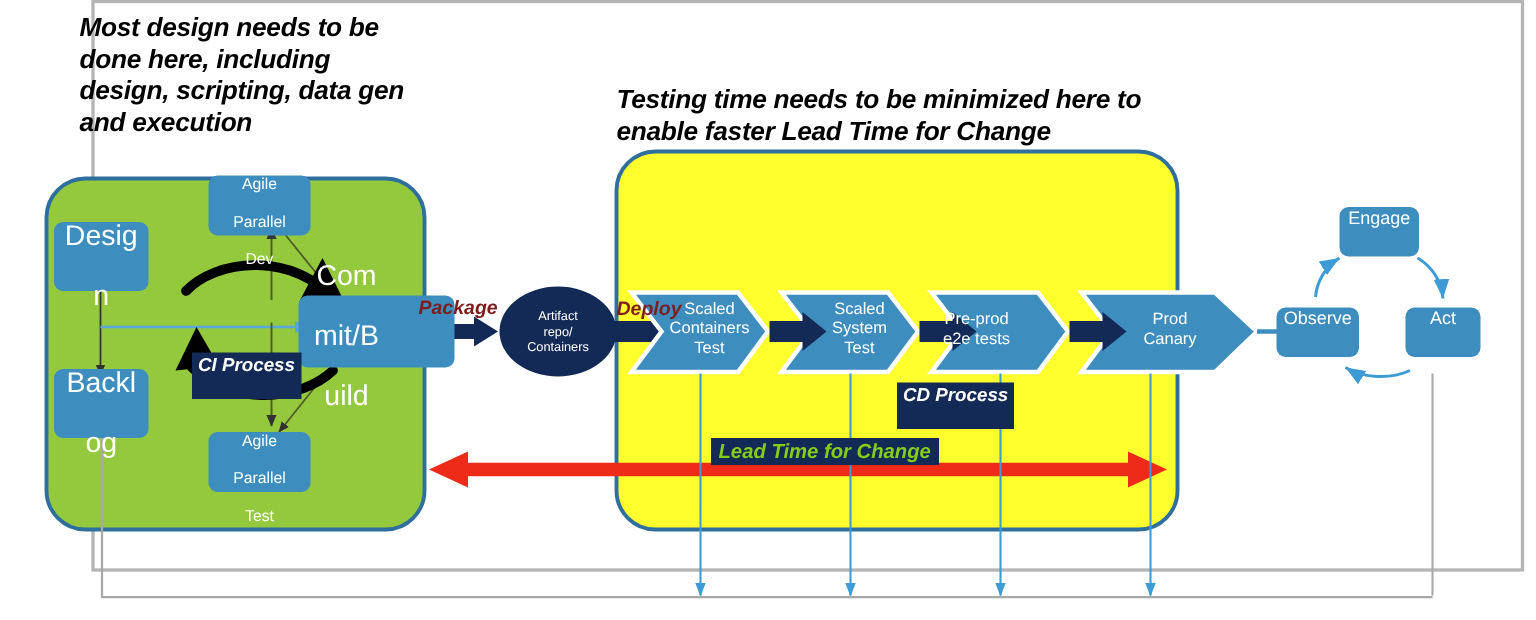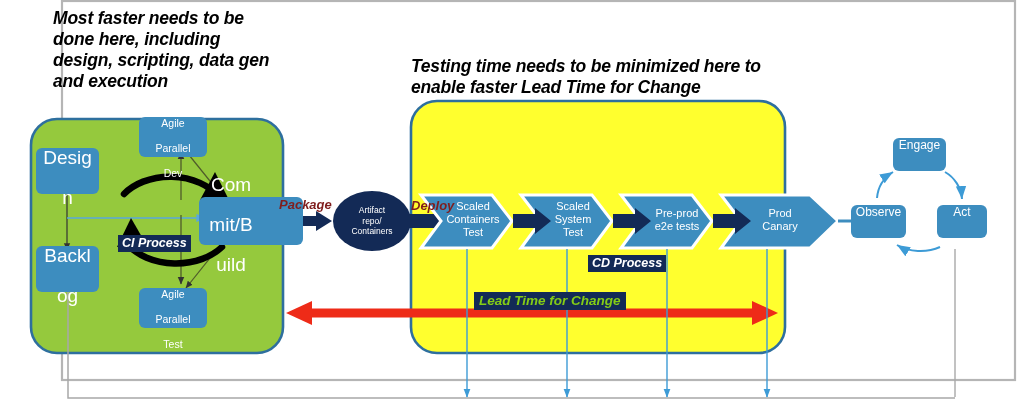--- a/index.html
+++ b/index.html
@@ -14,21 +14,21 @@
   .nodebox span{display:block;width:100%;}
   .bigtxt{font-size:19px;line-height:1.05;}
   .smalltxt{font-size:10.5px;line-height:1.18;}
   .midtxt{font-size:12px;line-height:1.2;}
   .overflowbox{overflow:visible;padding-left:40px;}
   .chevlabel{position:absolute;color:#ffffff;text-align:center;font-size:11px;
              line-height:1.18;pointer-events:none;}
   .ellipselabel{position:absolute;color:#ffffff;text-align:center;font-size:8.5px;
                 line-height:1.25;}
   .tag{position:absolute;background:#132a56;color:#ffffff;font-style:italic;
-       font-weight:bold;font-size:12.5px;padding:1px 4px 2px 4px;white-space:nowrap;}
+       font-weight:bold;font-size:12.5px;padding:1px 4px 16px 4px;white-space:nowrap;margin-left:10px;}
   .flowlbl{position:absolute;font-style:italic;font-weight:bold;font-size:13px;color:#7f1d1d;
            white-space:nowrap;}
   .ltag{position:absolute;background:#132a56;color:#84cc16;font-style:italic;
         font-weight:bold;font-size:13.5px;padding:1px 5px 2px 5px;white-space:nowrap;}
 </style>
 </head>
 <body>
 
 <div id="stage">
 
@@ -108,21 +108,21 @@
       <line x1="567" y1="249" x2="567" y2="397" marker-end="url(#blueArrow)"></line>
       <line x1="667" y1="249" x2="667" y2="397" marker-end="url(#blueArrow)"></line>
       <line x1="767" y1="249" x2="767" y2="397" marker-end="url(#blueArrow)"></line>
       <line x1="955" y1="249" x2="955" y2="397" stroke="#a8a8a8"></line>
     </g>
 
     <polyline points="955,398 68,398 68,284" fill="none" stroke="#a8a8a8" stroke-width="1.5" marker-end="url(#grayArrow)"></polyline>
   </svg>
 
   <div class="anno" style="left:53px;top:8px;width:300px;">
-    <div>Most faster needs to be</div>
+    <div>Most design needs to be</div>
     <div>done here, including</div>
     <div>design, scripting, data gen</div>
     <div>and execution</div>
   </div>
 
   <div class="anno" style="left:411px;top:56px;width:420px;">
     <div>Testing time needs to be minimized here to</div>
     <div>enable faster Lead Time for Change</div>
   </div>
 
@@ -180,21 +180,21 @@
     <span>Containers</span><br>
     <span>Test</span>
   </div>
 
   <div class="chevlabel" style="left:540px;top:200px;width:66px;">
     <span>Scaled</span><br>
     <span>System</span><br>
     <span>Test</span>
   </div>
 
-  <div class="chevlabel" style="left:642px;top:207px;width:70px;">
+  <div class="chevlabel" style="left:616px;top:207px;width:70px;">
     <span>Pre-prod</span><br>
     <span>e2e tests</span>
   </div>
 
   <div class="chevlabel" style="left:745px;top:207px;width:70px;">
     <span>Prod</span><br>
     <span>Canary</span>
   </div>
 
   <div class="tag" style="left:588px;top:255px;">CD Process</div>

